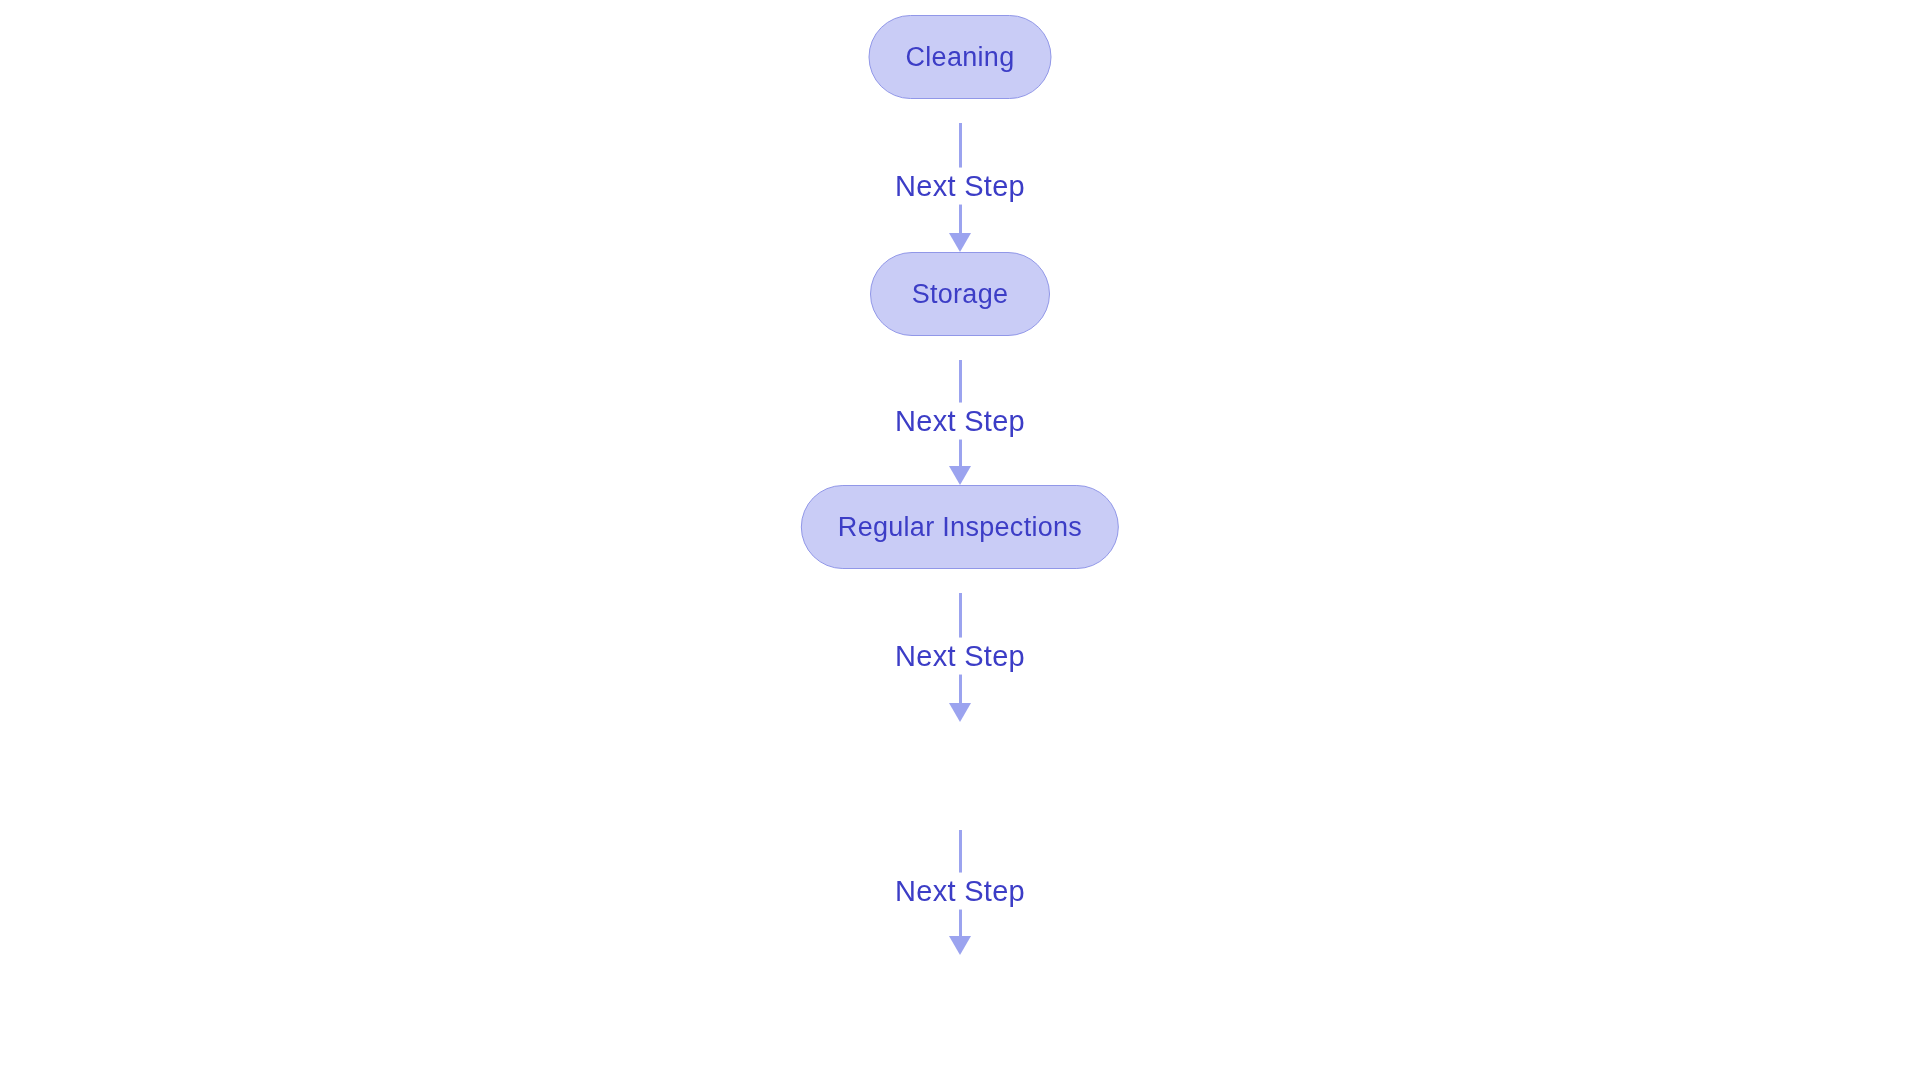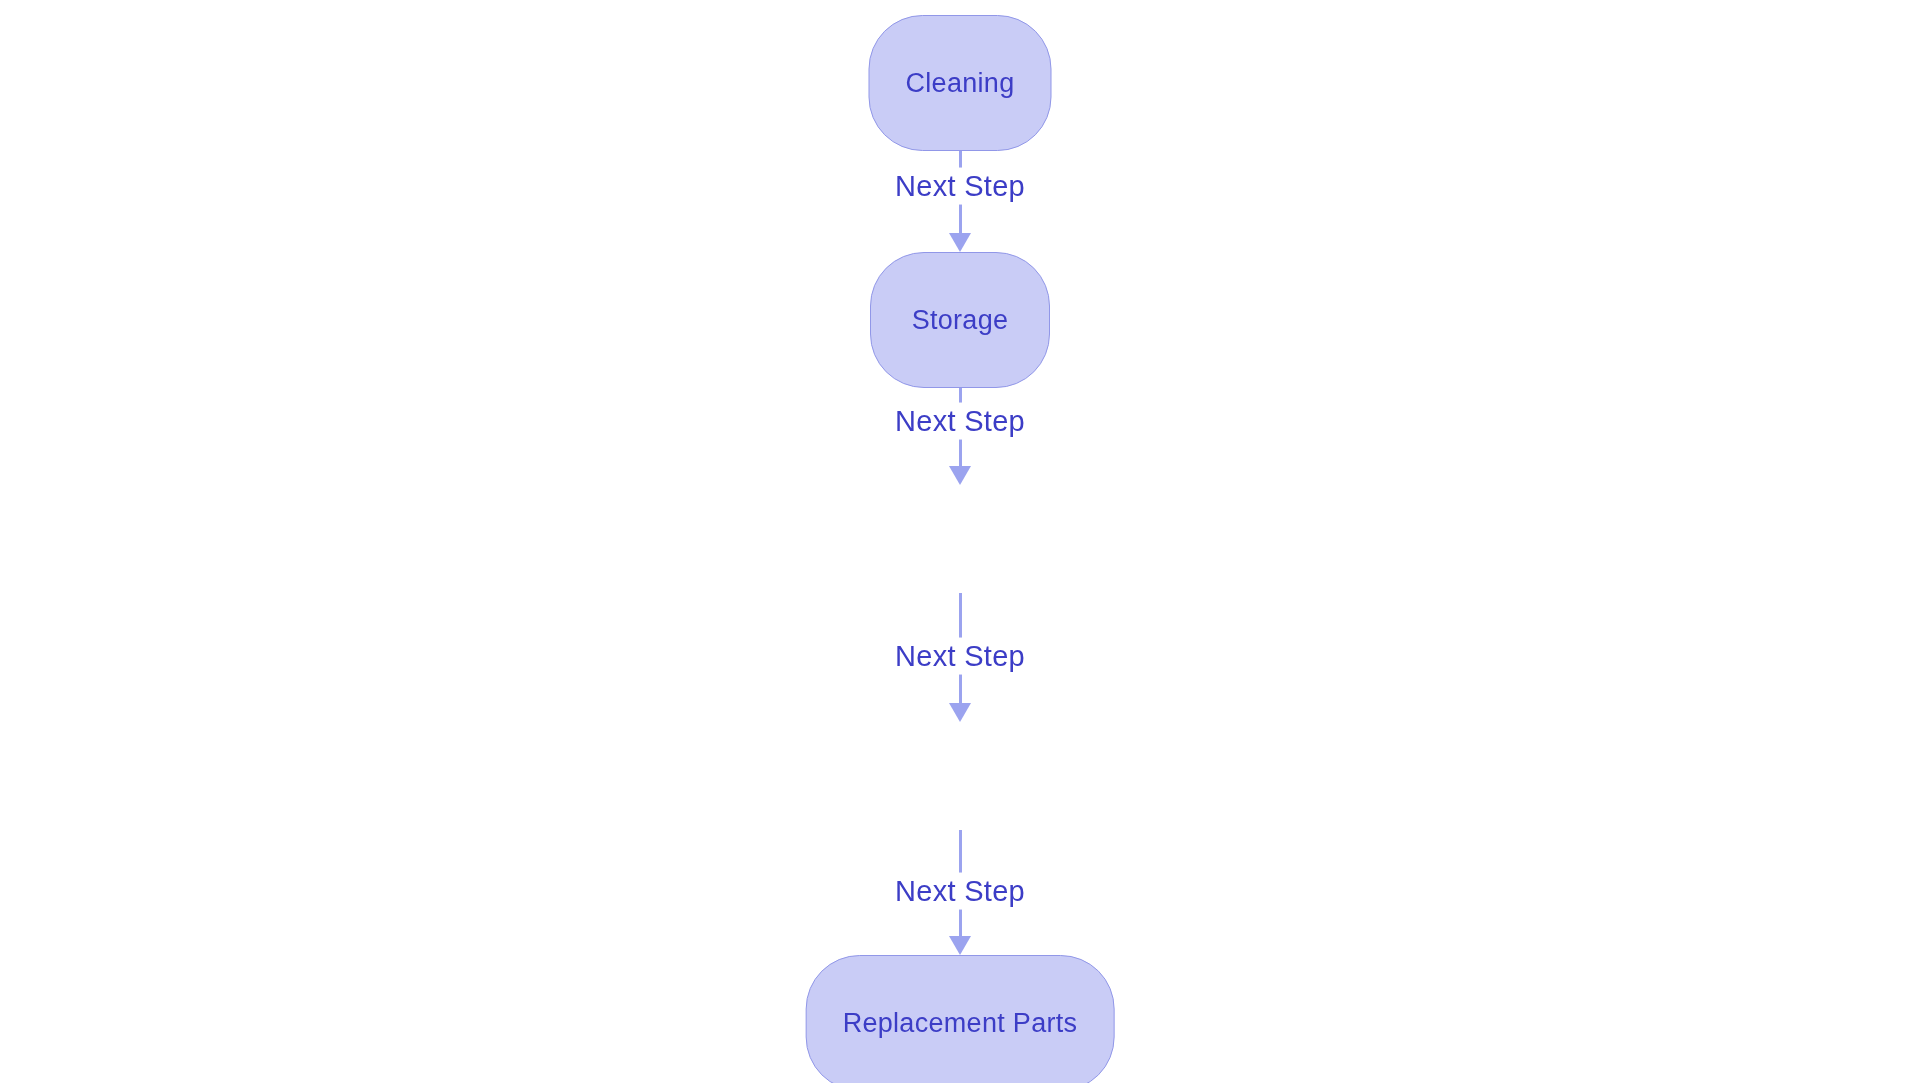--- a/index.html
+++ b/index.html
@@ -23,21 +23,21 @@
     position: relative;
     width: 1920px;
     height: 1083px;
     background: var(--background);
   }
   
   .node {
     position: absolute;
     left: 50%;
     transform: translateX(-50%);
-    height: 136px;
+    height: 84px;
     min-width: 180px;
     padding: 16px 36px;
     display: flex;
     align-items: center;
     justify-content: center;
     white-space: nowrap;
     background: var(--node-fill);
     border: 1.5px solid var(--node-border);
     border-radius: 54px;
     color: var(--node-text);
@@ -117,15 +117,15 @@
   </div>
 
   <div class="edge e4">
     <div class="edge-line"></div>
     <div class="edge-arrowhead"></div>
     <div class="edge-label">Next Step</div>
   </div>
 
   <div class="node n1">Cleaning</div>
   <div class="node n2">Storage</div>
-  <div class="node n5">Replacement Parts</div>
+  <div class="node n3">Regular Inspections</div>
 
 </div>
 
 </body></html>

